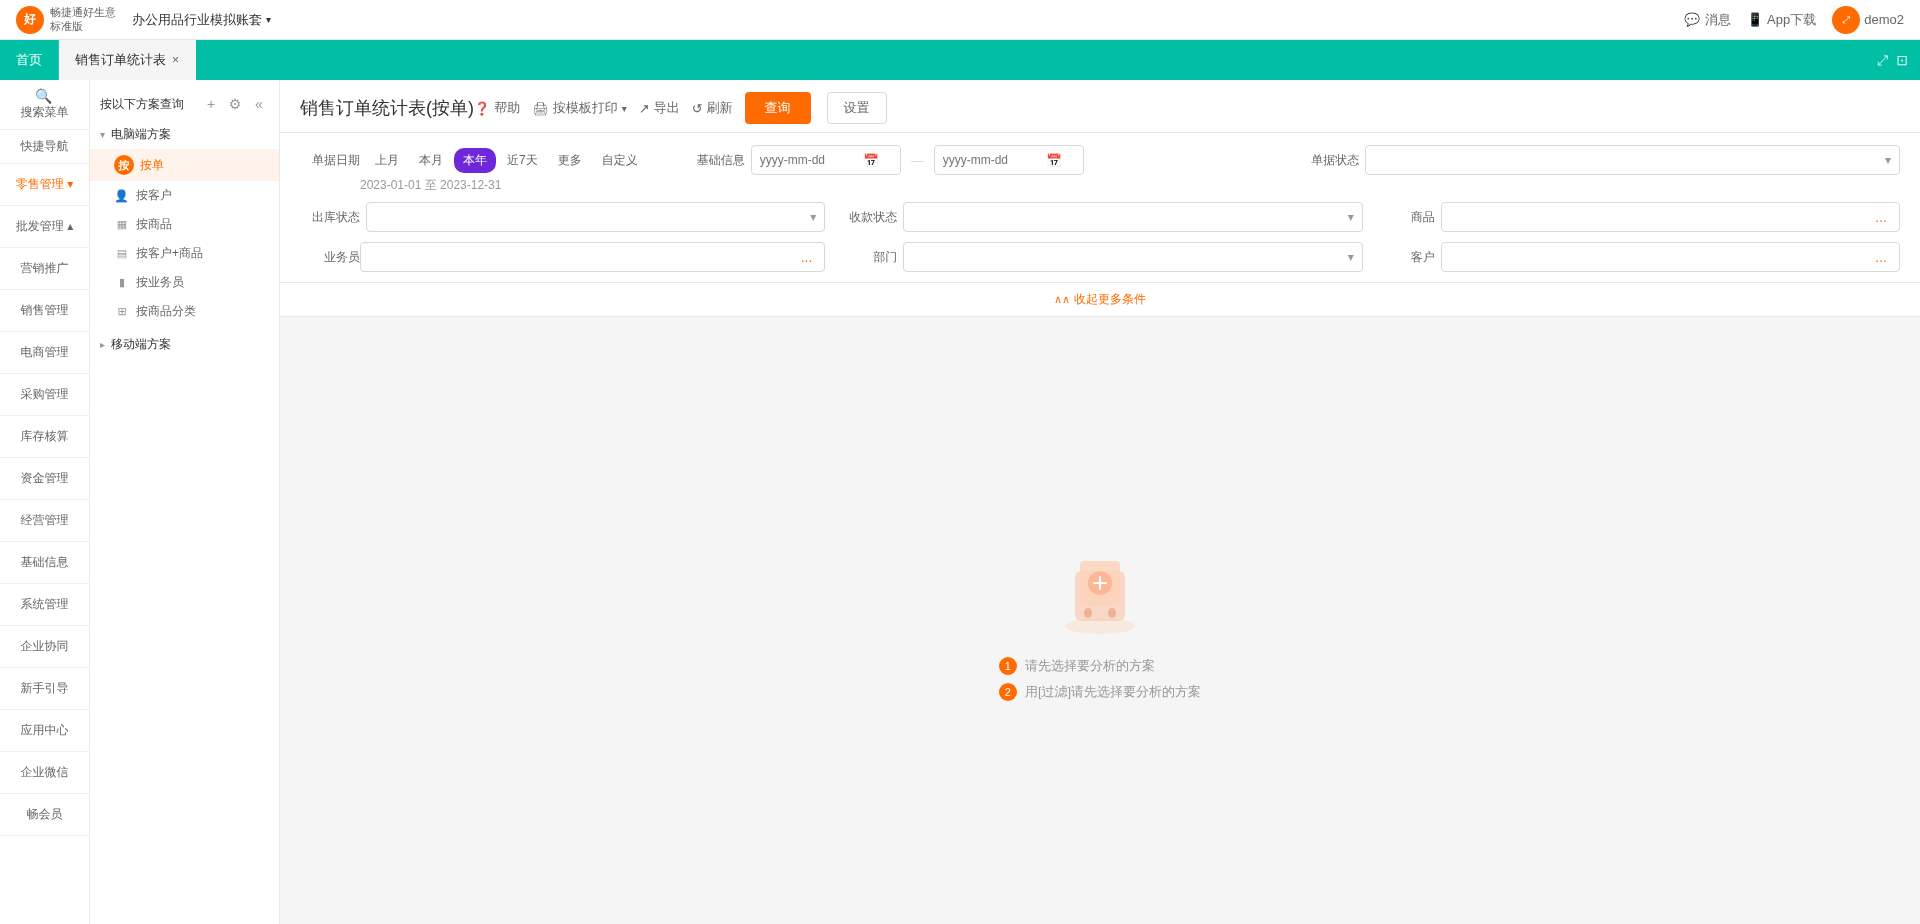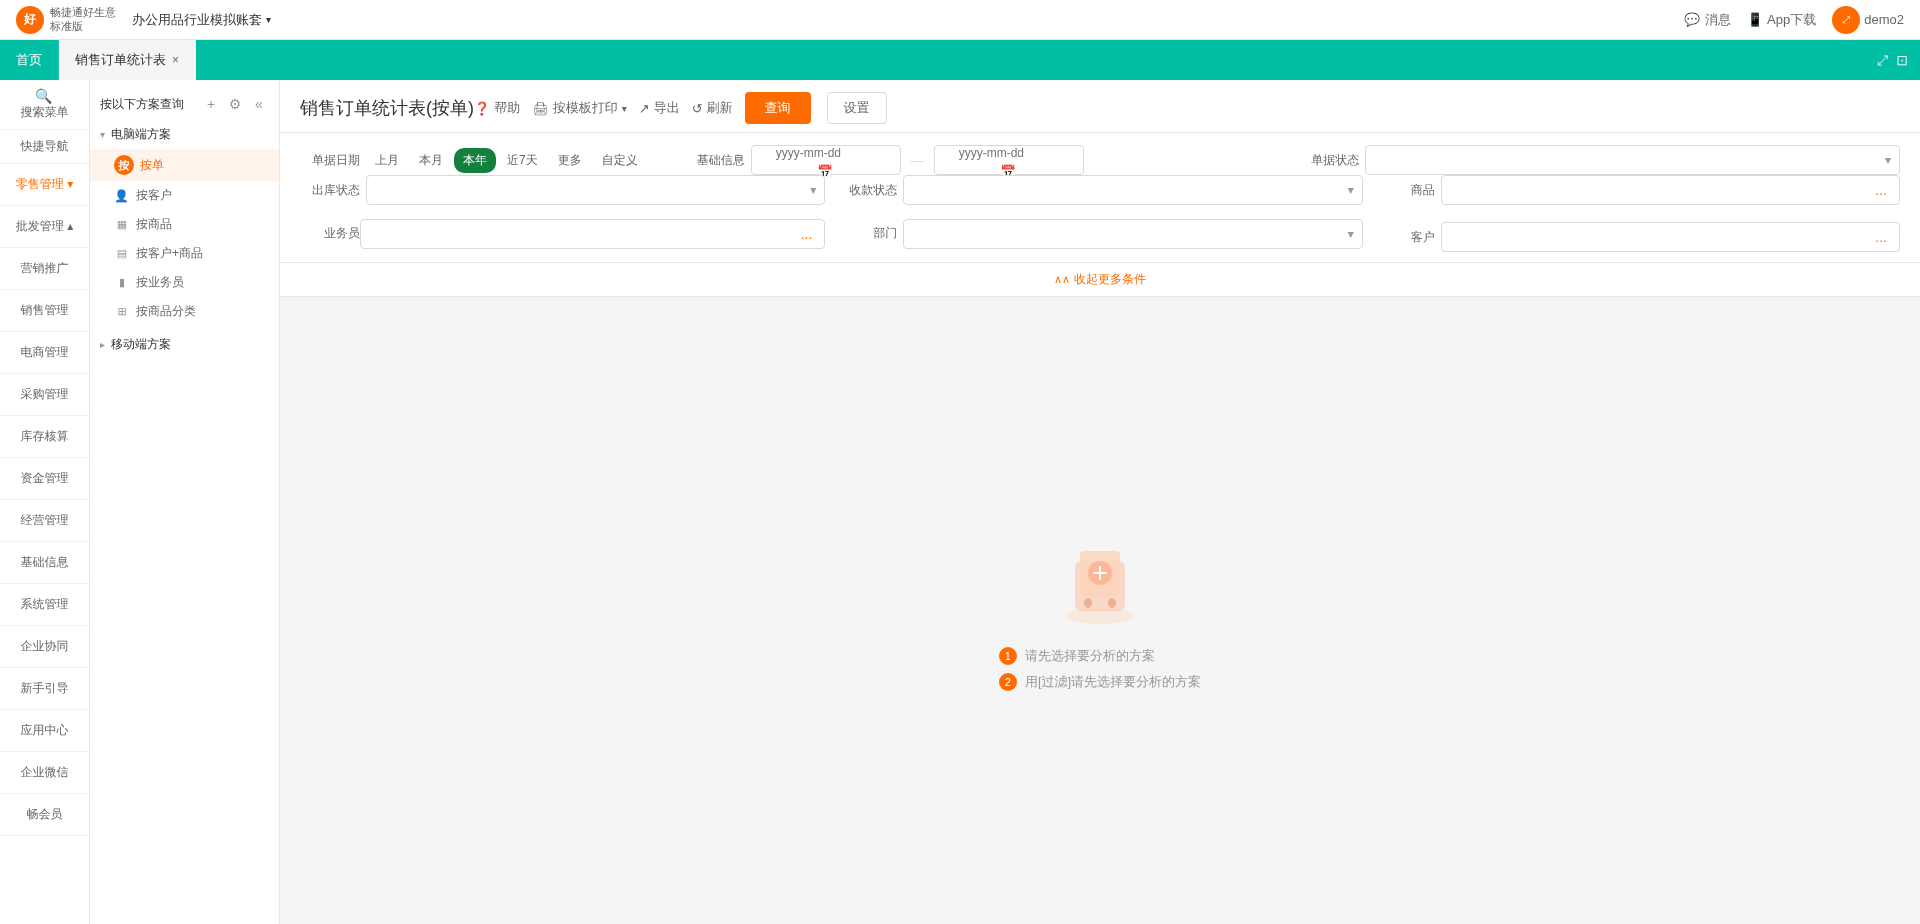--- a/index.html
+++ b/index.html
@@ -52,23 +52,23 @@
 
     
     .main-panel { flex: 1; display: flex; flex-direction: column; overflow: hidden; }
     .main-panel-header { padding: 12px 20px 8px; background: #fff; border-bottom: 1px solid #e8e8e8; flex-shrink: 0; display: flex; align-items: center; justify-content: flex-start; }
     .page-title { font-size: 18px; color: #333; font-weight: 500; }
     .header-actions { display: flex; align-items: center; gap: 12px; }
     .header-action { display: flex; align-items: center; gap: 4px; font-size: 13px; color: #666; cursor: pointer; }
     .filter-label { font-size: 12px; color: #666; white-space: nowrap; min-width: 60px; text-align: right; }
     .filter-label-wide { min-width: 72px; }
     .date-btn { padding: 3px 8px; font-size: 12px; cursor: pointer; border-radius: 3px; color: #666; border: 1px solid transparent; }
-    .date-btn.active { background: #15803d; color: #fff; border-radius: 10px; }
+    .date-btn.active { background: #6d28d9; color: #fff; border-radius: 10px; }
     .filter-select { flex: 1; height: 30px; border: 1px solid #d9d9d9; border-radius: 4px; padding: 0 8px; font-size: 12px; color: #333; background: #fff; display: flex; align-items: center; justify-content: space-between; cursor: pointer; min-width: 120px; max-width: 300px; }
-    .date-input-wrap { display: flex; align-items: center; gap: 4px; border: 1px solid #d9d9d9; border-radius: 4px; padding: 0 8px; height: 30px; min-width: 150px; cursor: pointer; flex-direction: column; }
+    .date-input-wrap { display: flex; align-items: center; gap: 4px; border: 1px solid #d9d9d9; border-radius: 4px; padding: 0 8px; height: 30px; min-width: 150px; cursor: pointer; }
     .date-input { border: none; outline: none; font-size: 12px; color: #999; width: 100px; background: transparent; }
     .date-sep { color: #d9d9d9; margin: 0 4px; }
     .filter-search-btn { height: 32px; padding: 0 20px; background: #ff6b00; color: #fff; border: none; border-radius: 4px; font-size: 13px; cursor: pointer; }
     .filter-set-btn { height: 32px; padding: 0 16px; background: #fff; color: #666; border: 1px solid #d9d9d9; border-radius: 4px; font-size: 13px; cursor: pointer; margin-left: 4px; }
     .filter-ellipsis { color: #ff6b00; cursor: pointer; font-size: 14px; padding: 0 4px; }
 
     
     .content-body { flex: 1; display: flex; flex-direction: column; align-items: center; justify-content: center; background: #f5f5f5; }
     .empty-state { display: flex; flex-direction: column; align-items: center; gap: 16px; }
     .empty-icon { width: 100px; height: 100px; opacity: 0.7; }
@@ -265,20 +265,23 @@
 
           <div style="display:flex; align-items:center; gap:6px; flex:1;">
             <span class="filter-label">单据状态</span>
             <div class="filter-select" style="max-width:none; flex:1;">
               <span></span>
               <span style="color:#999;">▾</span>
             </div>
           </div>
         </div>
 
+        <div style="padding: 2px 20px 8px 80px; font-size:12px; color:#999;">
+          <span>2023-01-01 至 2023-12-31</span>
+        </div>
 
         <div style="display:flex; align-items:center; padding: 0 20px 10px; gap:12px;">
           <div style="display:flex; align-items:center; gap:6px; flex:1;">
             <span class="filter-label">出库状态</span>
             <div class="filter-select" style="flex:1; max-width:none;">
               <span></span>
               <span style="color:#999;">▾</span>
             </div>
           </div>
           <div style="display:flex; align-items:center; gap:6px; flex:1;">
@@ -305,21 +308,21 @@
               <span class="filter-ellipsis">...</span>
             </div>
           </div>
           <div style="display:flex; align-items:center; gap:6px; flex:1;">
             <span class="filter-label">部门</span>
             <div class="filter-select" style="flex:1; max-width:none;">
               <span></span>
               <span style="color:#999;">▾</span>
             </div>
           </div>
-          <div style="display:flex; align-items:center; gap:6px; flex:1;margin-top:7px;">
+          <div style="display:flex; align-items:center; gap:6px; flex:1;">
             <span class="filter-label">客户</span>
             <div class="filter-select" style="flex:1; max-width:none;">
               <span></span>
               <span class="filter-ellipsis">...</span>
             </div>
           </div>
         </div>
 
         <div class="collapse-row">
           <span style="color:#ff6b00; font-size:11px; margin-right:4px;">∧∧</span>

